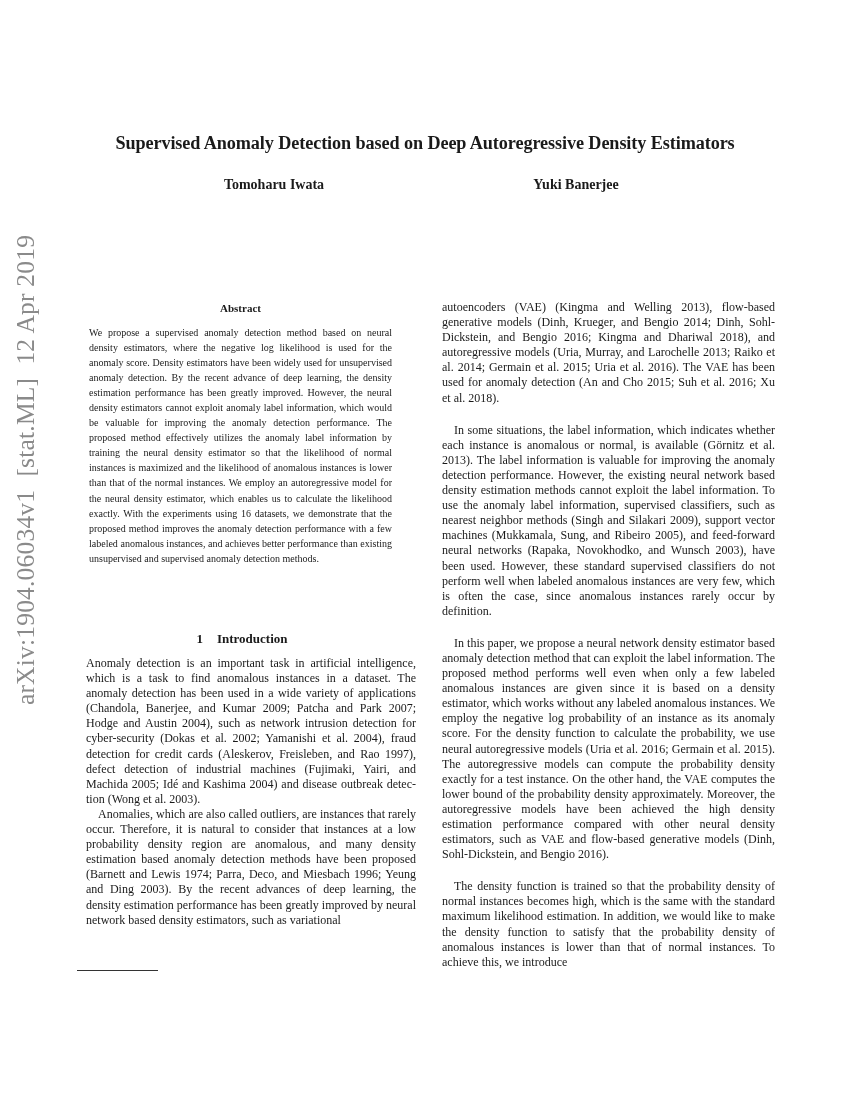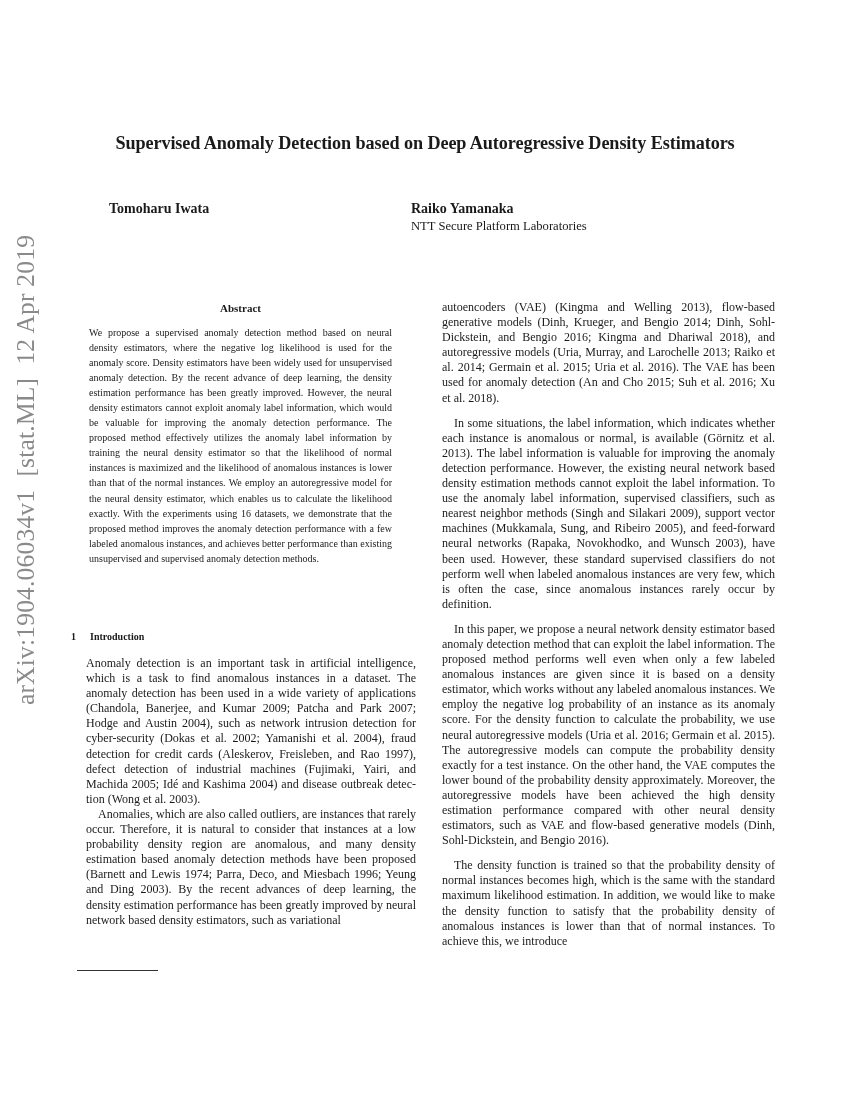--- a/index.html
+++ b/index.html
@@ -4,58 +4,57 @@
 <style>
   html, body { margin: 0; padding: 0; background: #ffffff; }
   body {
     width: 850px; height: 1100px; position: relative; overflow: hidden;
     font-family: "Liberation Serif", "DejaVu Serif", serif; color: #1a1a1a;
   }
   .title {
     position: absolute; left: 0; width: 850px; top: 133px;
     text-align: center; font-weight: bold; font-size: 18.2px; letter-spacing: -0.1px;
   }
-  .author { position: absolute; top: 200px; width: 330px; text-align: left; }
+  .author { position: absolute; top: 176px; width: 330px; text-align: center; }
   .author .name { font-weight: bold; font-size: 14px; line-height: 18px; }
   .author .aff { font-size: 12.6px; line-height: 16px; }
   #author-1 { left: 109px; }
   #author-2 { left: 411px; }
 
   .arxiv-stamp {
     position: absolute; left: 26px; top: 470px;
     transform: translate(-50%, -50%) rotate(-90deg);
     white-space: nowrap; color: #8a8a8a; font-size: 25.5px; letter-spacing: 0.2px;
   }
 
   .col { position: absolute; font-size: 12px; line-height: 15.1px; text-align: justify; hyphens: manual; }
   .col p { margin: 0; }
   .col p.indent { text-indent: 1em; }
 
   .abs-head { position: absolute; left: 88px; width: 305px; top: 302px; text-align: center; font-weight: bold; font-size: 11px; }
   #abstract-body { left: 89px; width: 303px; top: 325px; font-size: 10px; line-height: 15.05px; }
 
-  .sec-head { position: absolute; left: 71px; width: 330px; top: 631px; font-weight: bold; font-size: 10px; }
+  .sec-head { position: absolute; left: 77px; width: 330px; top: 631px; text-align: center; font-weight: bold; font-size: 13px; }
   .sec-head .num { margin-right: 14px; }
   #intro-left { left: 86px; width: 330px; top: 656px; }
   #intro-right { left: 442px; width: 333px; top: 300px; }
-  #intro-right p.indent.gap { margin-top: 10px; }
+  #intro-right p.indent.gap { margin-top: 17px; }
 
   .footnote-rule { position: absolute; left: 77px; top: 970px; width: 81px; height: 0; border-top: 1px solid #333; }
 </style>
 </head>
 <body>
 
 <div class="title">Supervised Anomaly Detection based on Deep Autoregressive Density Estimators</div>
 
 <div class="author" id="author-1">
   <div class="name">Tomoharu Iwata</div>
 </div>
 <div class="author" id="author-2">
-  <div class="name">Raiko Yamanaka</div>
-  <div class="aff">NTT Secure Platform Laboratories</div>
+  <div class="name">Yuki Banerjee</div>
 </div>
 
 <div class="arxiv-stamp" style="white-space: pre;">arXiv:1904.06034v1  [stat.ML]  12 Apr 2019</div>
 
 <div class="abs-head">Abstract</div>
 <div class="col" id="abstract-body">
   <p>We propose a supervised anomaly detection method based on neural density estimators, where the negative log likeli­hood is used for the anomaly score. Density estimators have been widely used for unsupervised anomaly detection. By the recent advance of deep learning, the density estimation performance has been greatly improved. However, the neural density estimators cannot exploit anomaly label information, which would be valuable for improving the anomaly detec­tion performance. The proposed method effectively utilizes the anomaly label information by training the neural density estimator so that the likelihood of normal instances is max­imized and the likelihood of anomalous instances is lower than that of the normal instances. We employ an autoregres­sive model for the neural density estimator, which enables us to calculate the likelihood exactly. With the experiments using 16 datasets, we demonstrate that the proposed method improves the anomaly detection performance with a few la­beled anomalous instances, and achieves better performance than existing unsupervised and supervised anomaly detection methods.</p>
 </div>
 
 <div class="sec-head">

